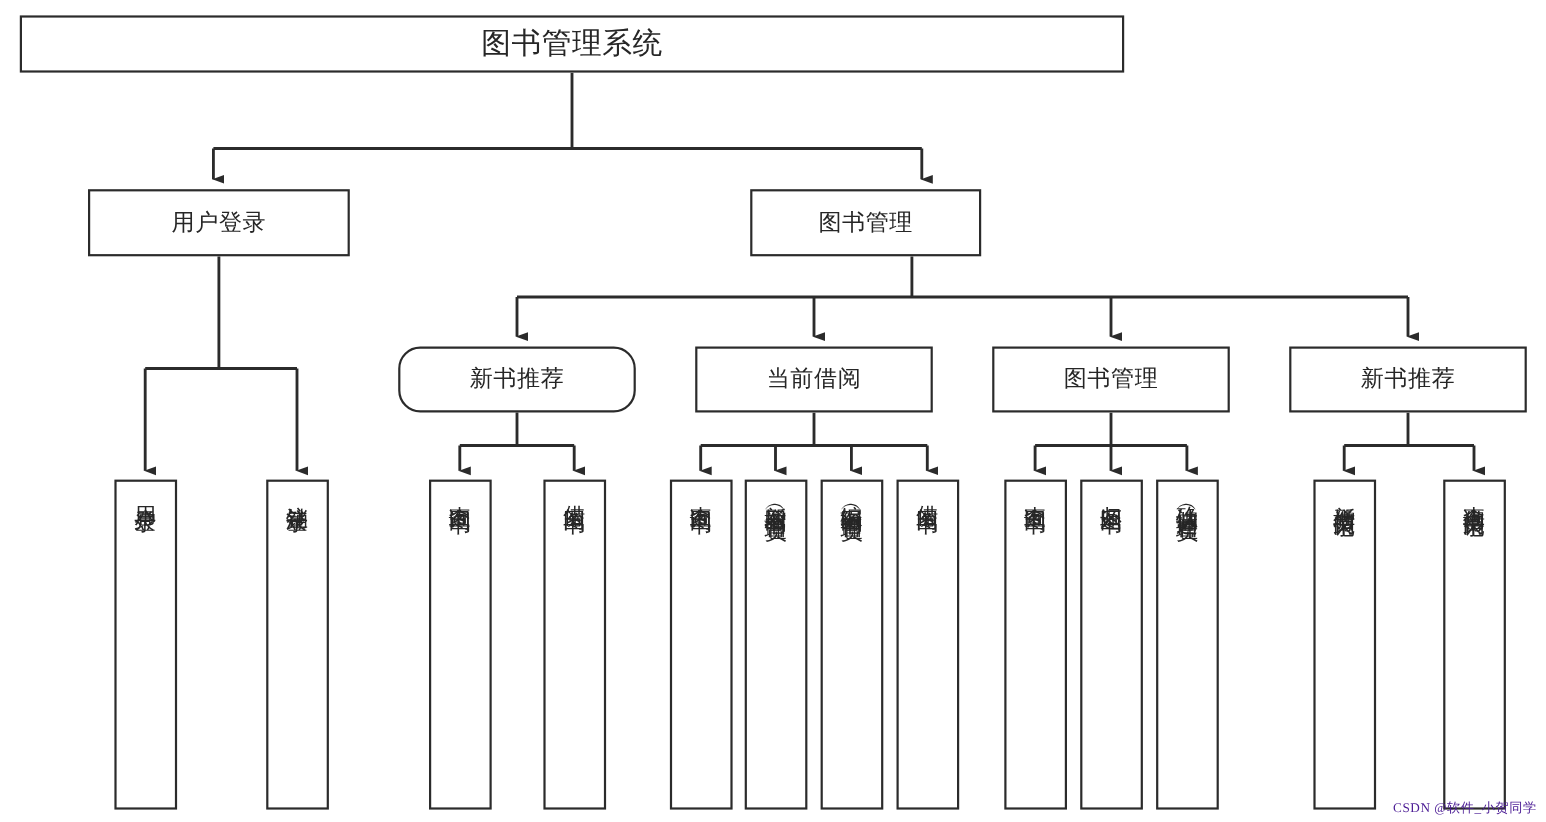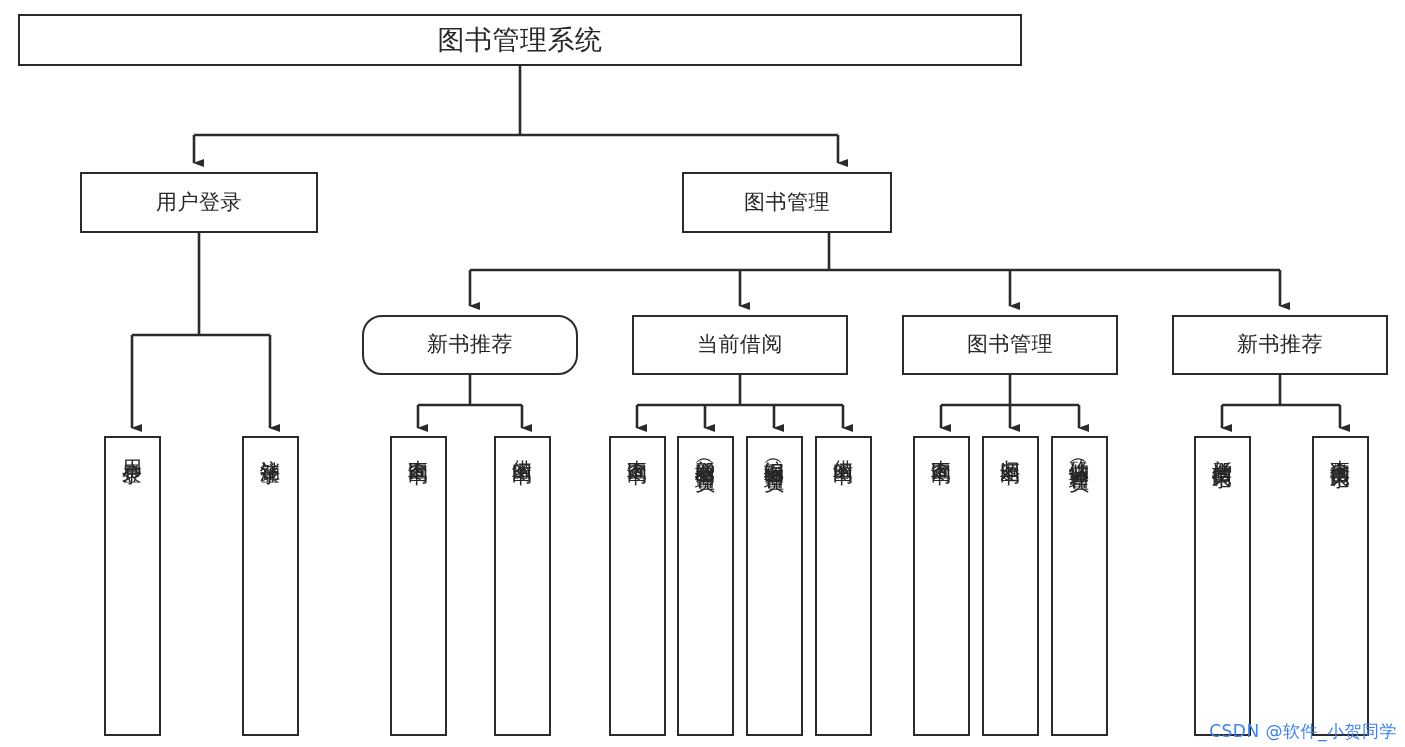--- a/index.html
+++ b/index.html
@@ -62,24 +62,25 @@
     text-orientation: upright;
     font-size: 20px;
     line-height: 1.0;
     letter-spacing: 2px;
     white-space: nowrap;
   }
   #watermark {
     position: absolute;
     right: 8px;
     bottom: 4px;
-    font-size: 17px;
-    color: #3b82f6;
+    font-size: 12px;
+    color: #4c1d95;
     white-space: nowrap;
     letter-spacing: 0.5px;
+    font-family: Liberation Serif, serif;
   }
 </style>
 </head>
 <body>
 
 <div id="diagram-root">
 
   <svg id="edge-layer" viewBox="0 0 1405 747" width="1405" height="747" xmlns="http://www.w3.org/2000/svg">
     <defs>
       <marker id="arrowhead" markerWidth="9" markerHeight="11" refX="4.5" refY="10" orient="auto" markerUnits="userSpaceOnUse">

